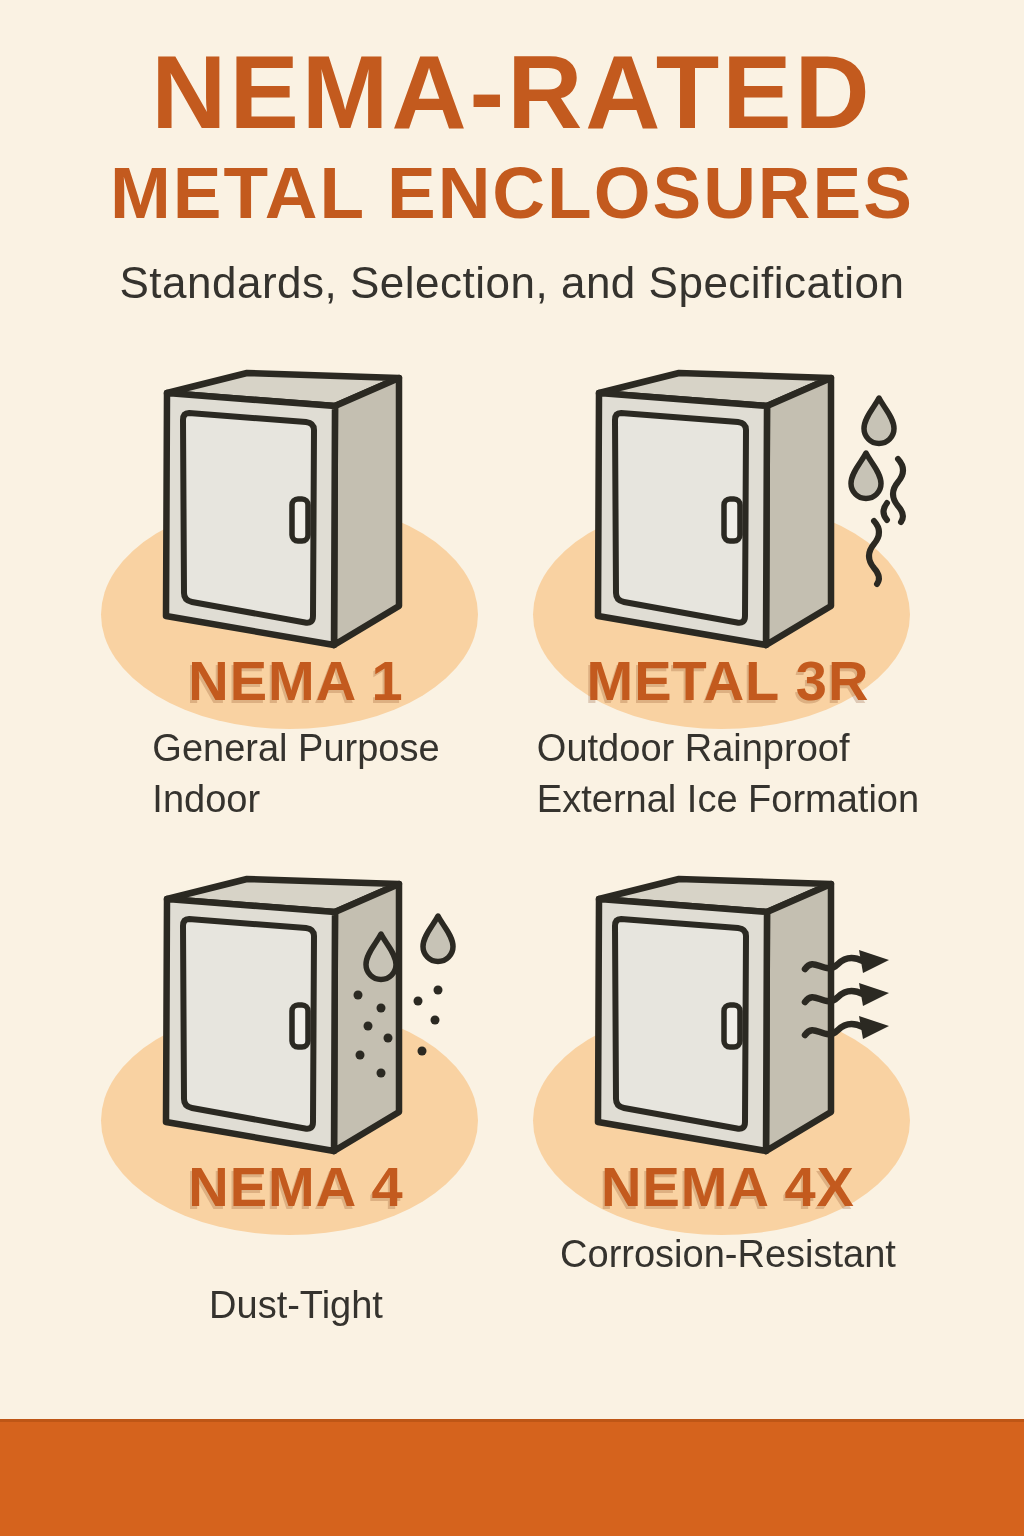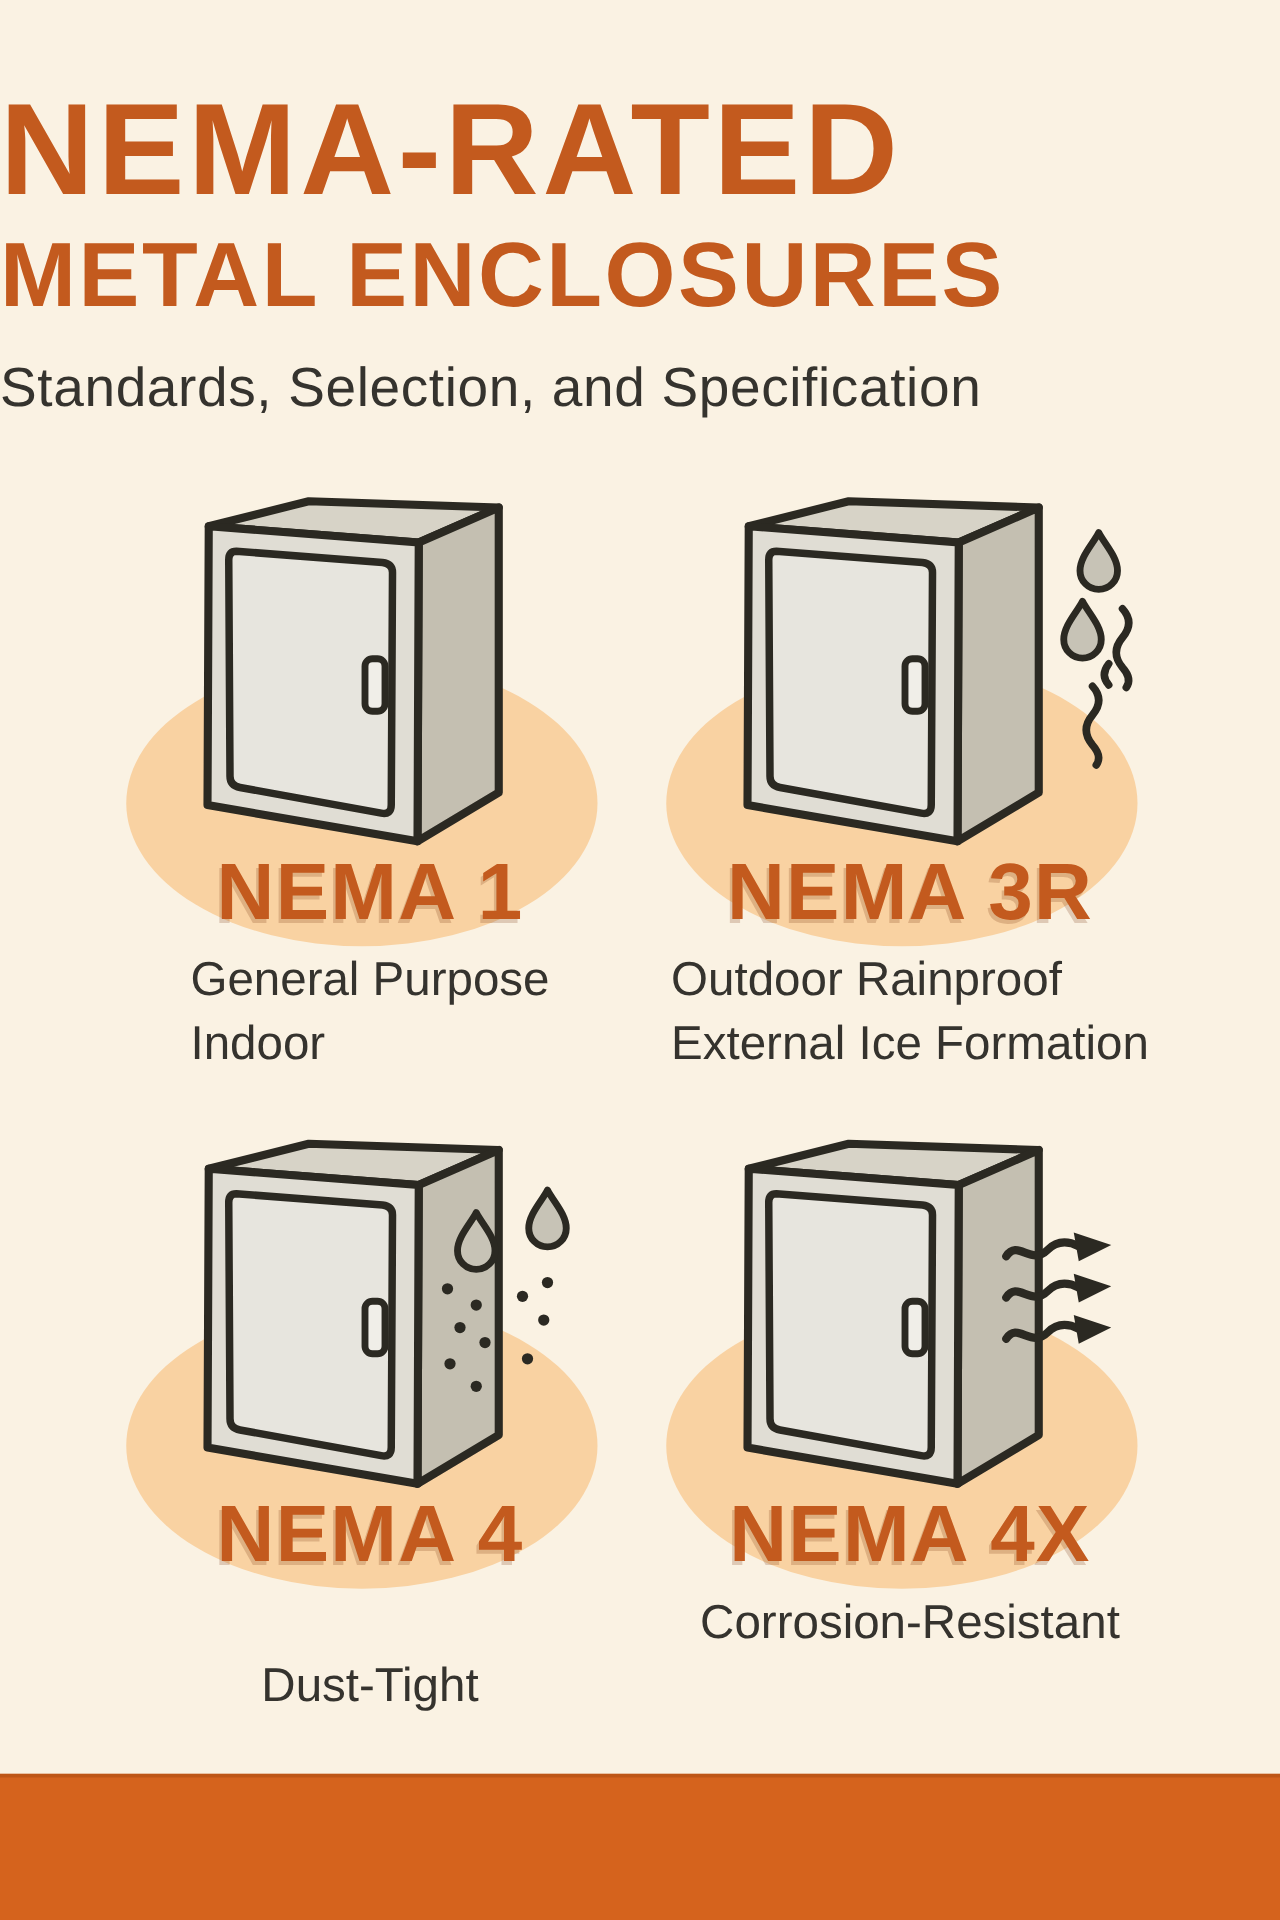--- a/index.html
+++ b/index.html
@@ -11,21 +11,21 @@
     --outline:#2B2922;
   }
   *{box-sizing:border-box;}
   html,body{margin:0;padding:0;}
   body{
     width:1024px;height:1536px;
     background:var(--background);
     font-family:"Liberation Sans",sans-serif;
     overflow:hidden;position:relative;
   }
-  .header{text-align:left;padding-top:68px;}
+  .header{text-align:center;padding-top:40px;}
   .title1{
     font-size:104px;font-weight:bold;color:var(--accent-orange);
     margin:0;line-height:1;letter-spacing:3px;
   }
   .title2{
     font-size:73px;font-weight:bold;color:var(--accent-orange);
     margin:12px 0 0;line-height:1;letter-spacing:2px;
   }
   .subtitle{
     font-size:44px;font-weight:normal;color:var(--text-dark);
@@ -37,21 +37,21 @@
     margin-top:60px;
   }
   .card{display:flex;flex-direction:column;align-items:center;}
   .scene{position:relative;width:430px;height:300px;}
   .ellipse{
     position:absolute;left:20px;top:133px;width:377px;height:229px;
     border-radius:50%;background:var(--ellipse-peach);z-index:0;
   }
   .art{position:absolute;left:0;top:0;z-index:1;}
   .card-label{
-    font-size:64px;font-weight:bold;color:var(--accent-orange);
+    font-size:56px;font-weight:bold;color:var(--accent-orange);
     margin:-14px 0 0;line-height:1;letter-spacing:1px;
     position:relative;z-index:2;
     text-shadow:-2px 3px 0 rgba(125,53,16,0.22);
   }
   .card-desc{
     font-size:38px;color:var(--text-dark);text-align:left;
     margin:14px 0 0;line-height:1.34;position:relative;z-index:2;
   }
   .footer-bar{
     position:absolute;left:0;bottom:0;width:100%;height:117px;
@@ -109,21 +109,21 @@
         <div class="ellipse"></div>
         <svg class="art" width="430" height="300" viewBox="0 0 430 300">
           <use href="#cabinet" transform="translate(85,6)"></use>
           <use href="#droplet" transform="translate(366,55)"></use>
           <use href="#droplet" transform="translate(353,110)"></use>
           <use href="#squiggle" transform="translate(385,92)"></use>
           <path d="M374 136 Q 367 145 374 153" fill="none" stroke="#2B2922" stroke-width="6" stroke-linecap="round"></path>
           <use href="#squiggle" transform="translate(361,154)"></use>
         </svg>
       </div>
-      <h2 class="card-label">NEMA 3R</h2>
+      <h2 class="card-label">METAL 3R</h2>
       <p class="card-desc">
         <span>Outdoor Rainproof</span><br>
         <span>External Ice Formation</span>
       </p>
     </section>
 
     <section class="card">
       <div class="scene">
         <div class="ellipse"></div>
         <svg class="art" width="430" height="300" viewBox="0 0 430 300">

